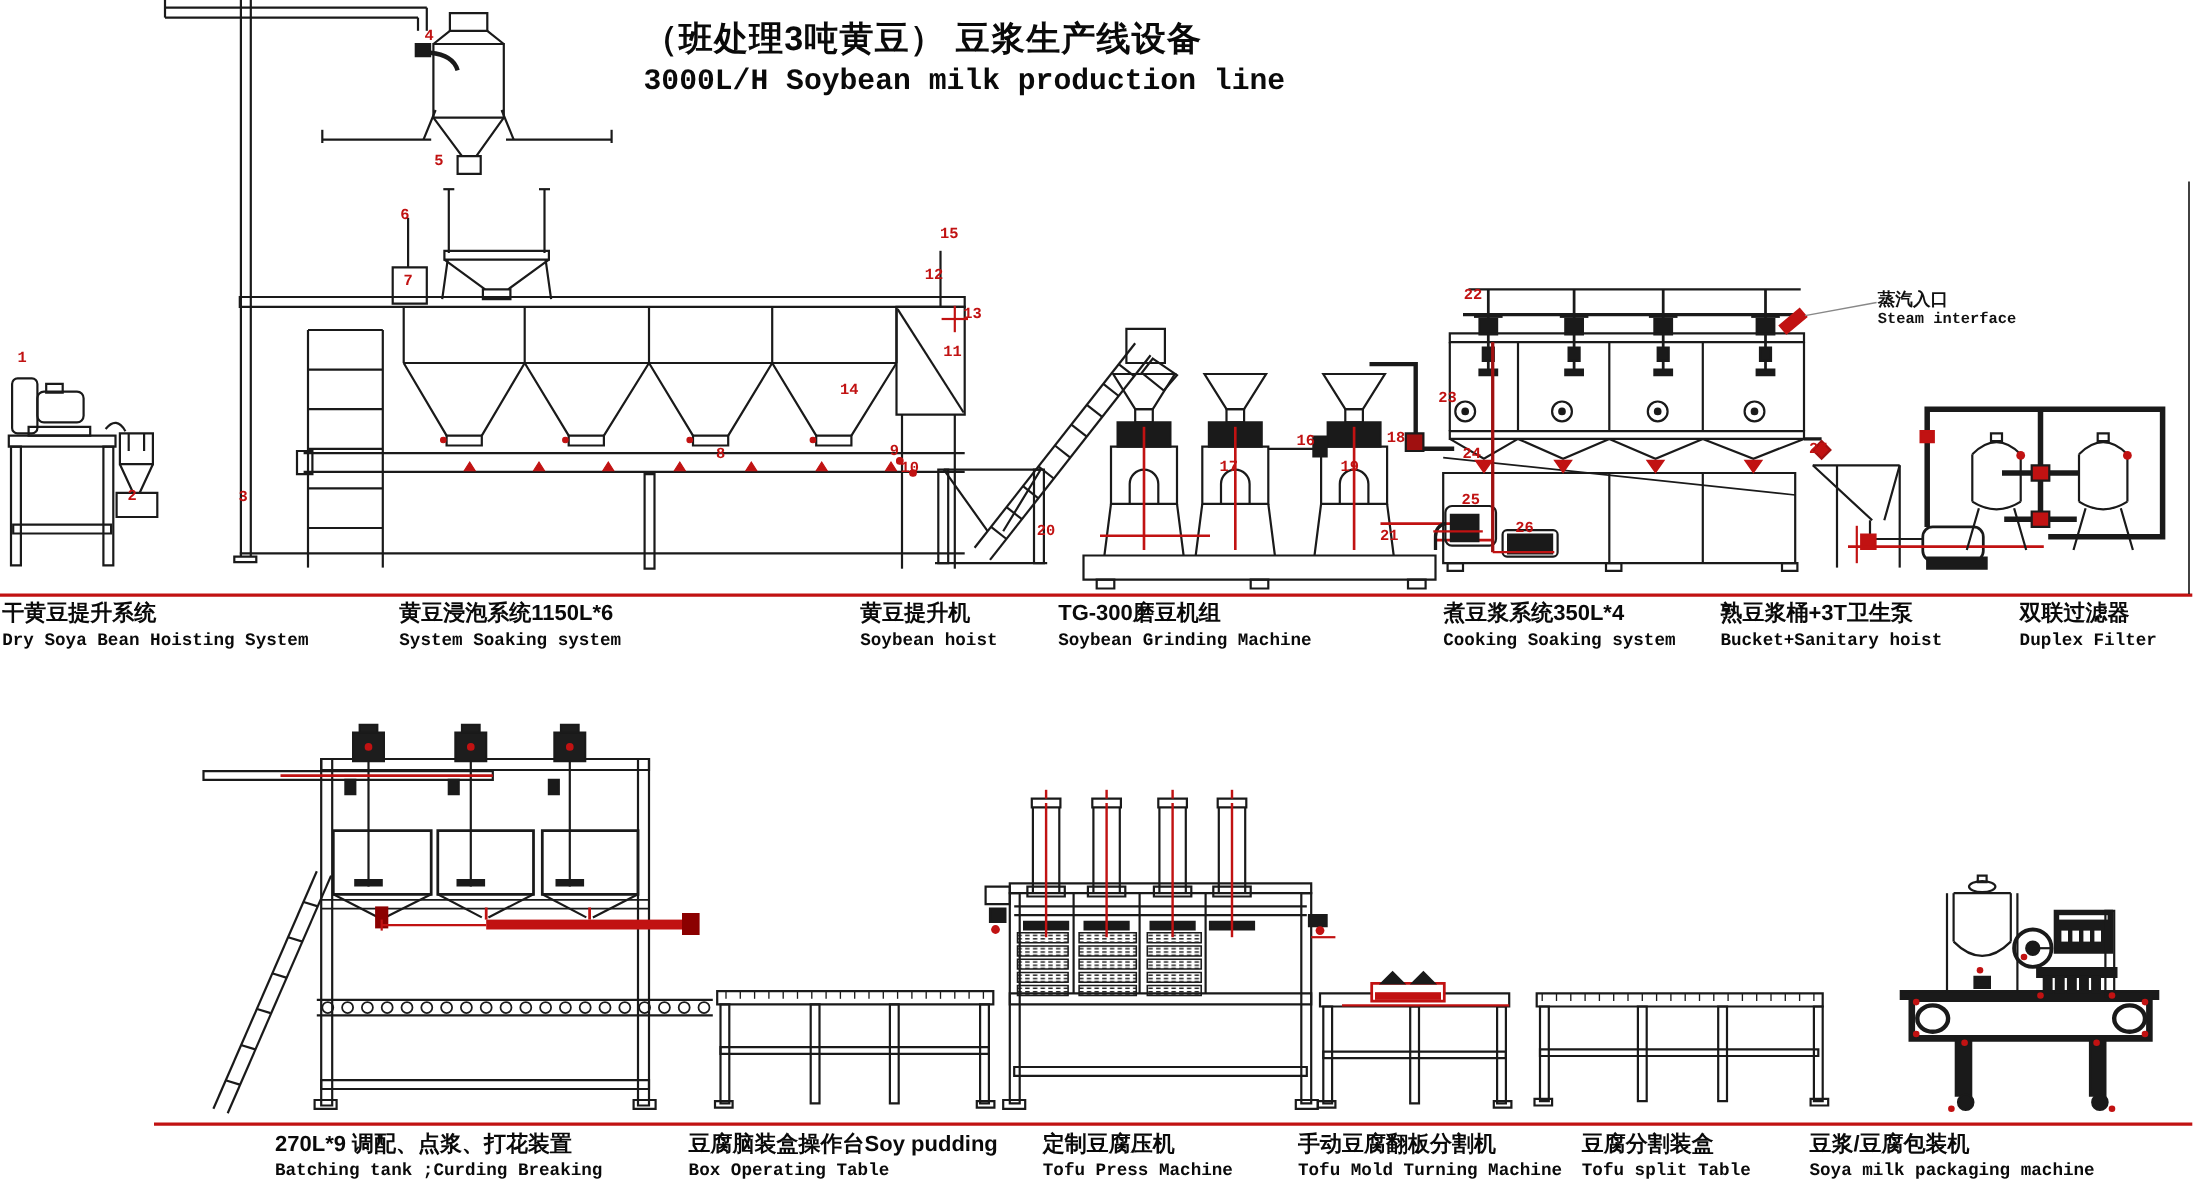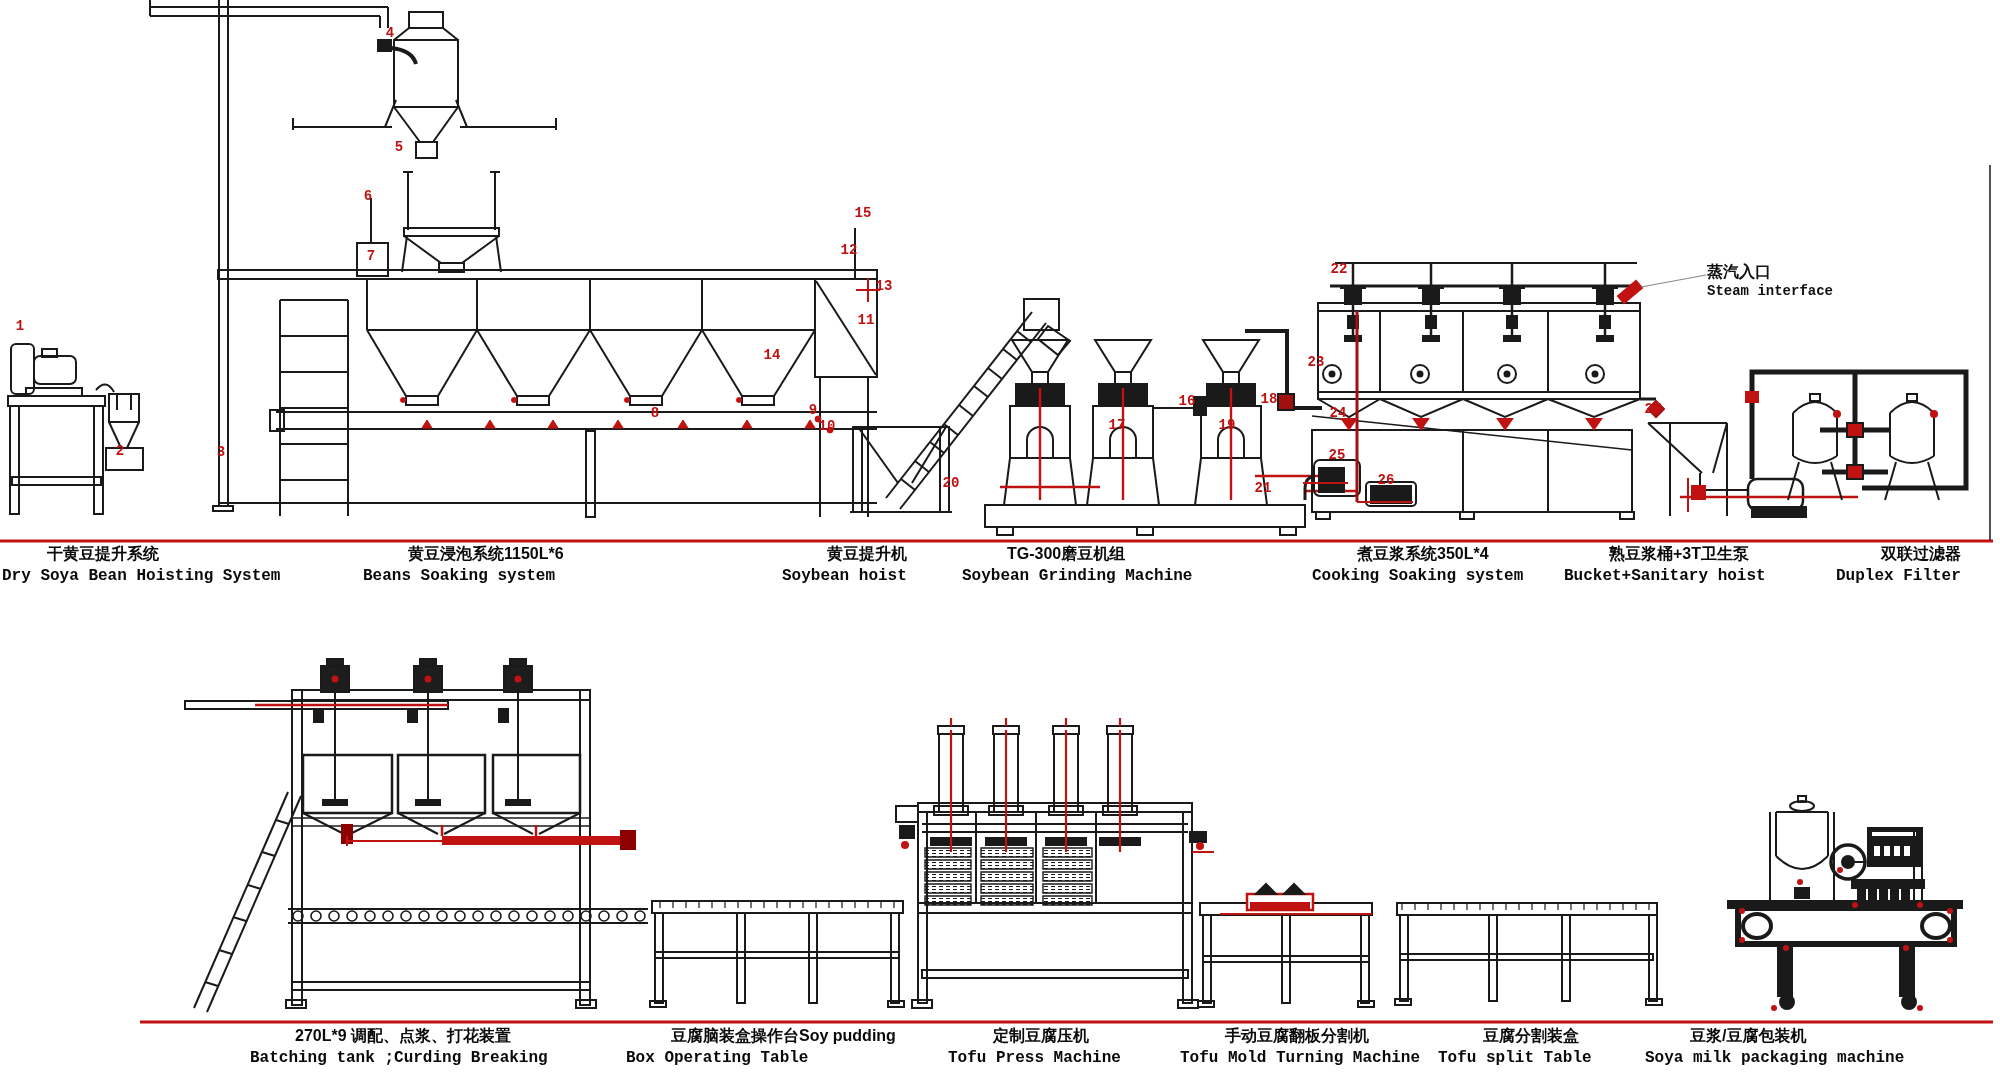--- a/index.html
+++ b/index.html
@@ -8,21 +8,21 @@
   .art{position:absolute;left:0;top:0;}
   .art *{vector-effect:non-scaling-stroke;}
   .title-block{position:absolute;left:585px;top:14px;color:#0a0a0a;}
   .title-zh{font-size:31px;font-weight:700;letter-spacing:1px;white-space:nowrap;
             font-family:"Liberation Sans", sans-serif;}
   .title-en{font-size:27px;font-weight:700;white-space:nowrap;margin-top:4px;}
   .steam-label{position:absolute;left:1707px;top:262px;color:#111;}
   .steam-zh{font-size:16px;font-weight:700;white-space:nowrap;font-family:"Liberation Sans", sans-serif;}
   .steam-en{font-size:14px;font-weight:700;white-space:nowrap;}
   .caption{position:absolute;color:#0a0a0a;}
-  .cap-zh{font-size:16px;font-weight:700;white-space:nowrap;font-family:"Liberation Sans", sans-serif;margin-left:45px;}
+  .cap-zh{font-size:20px;font-weight:700;white-space:nowrap;font-family:"Liberation Sans", sans-serif;}
   .cap-en{font-size:16px;font-weight:700;white-space:nowrap;margin-top:2px;}
   .marker{position:absolute;transform:translate(-50%,-55%);color:#c11212;
           font:700 14px "Liberation Mono", monospace;white-space:nowrap;}
 </style>
 </head>
 <body>
 
 <div class="stage">
 
 <svg class="art" width="2000" height="1073" viewBox="0 0 2000 1073" stroke="#1a1a1a" stroke-width="2" fill="none">
@@ -599,34 +599,38 @@
       <circle cx="1920" cy="905" r="3"></circle>
           <circle cx="1786" cy="948" r="3"></circle>
       <circle cx="1906" cy="948" r="3"></circle>
           <circle cx="1774" cy="1008" r="3"></circle>
       <circle cx="1920" cy="1008" r="3"></circle>
           <circle cx="1840" cy="870" r="3"></circle>
     </g>
   </g>
 </svg>
 
+<div class="title-block">
+  <div class="title-zh">（班处理3吨黄豆） 豆浆生产线设备</div>
+  <div class="title-en">3000L/H Soybean milk production line</div>
+</div>
 
 <div class="steam-label">
   <div class="steam-zh">蒸汽入口</div>
   <div class="steam-en">Steam interface</div>
 </div>
 
 <div id="captions-top">
       <div class="caption" style="left: 2px; top: 544px;">
         <div class="cap-zh">干黄豆提升系统</div>
         <div class="cap-en">Dry Soya Bean Hoisting System</div>
       </div>
       <div class="caption" style="left: 363px; top: 544px;">
         <div class="cap-zh">黄豆浸泡系统1150L*6</div>
-        <div class="cap-en">Beans Soaking system</div>
+        <div class="cap-en">System Soaking system</div>
       </div>
       <div class="caption" style="left: 782px; top: 544px;">
         <div class="cap-zh">黄豆提升机</div>
         <div class="cap-en">Soybean hoist</div>
       </div>
       <div class="caption" style="left: 962px; top: 544px;">
         <div class="cap-zh">TG-300磨豆机组</div>
         <div class="cap-en">Soybean Grinding Machine</div>
       </div>
       <div class="caption" style="left: 1312px; top: 544px;">

